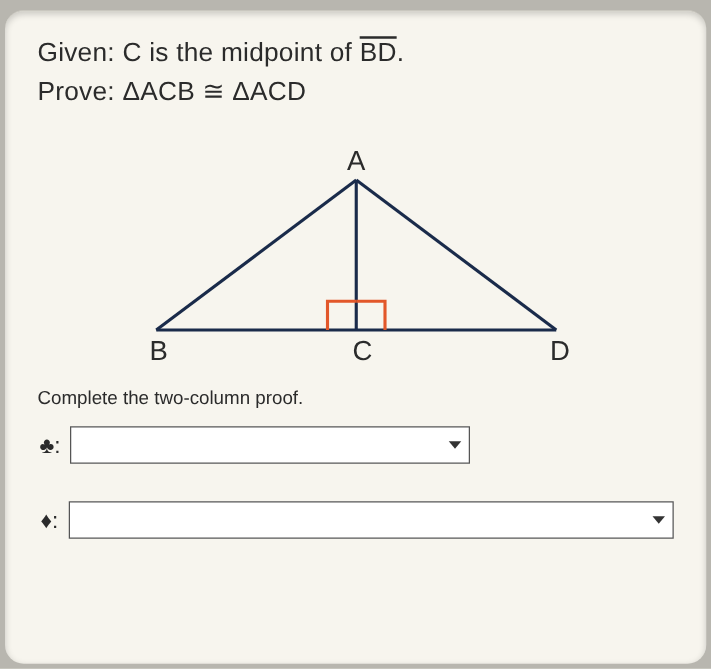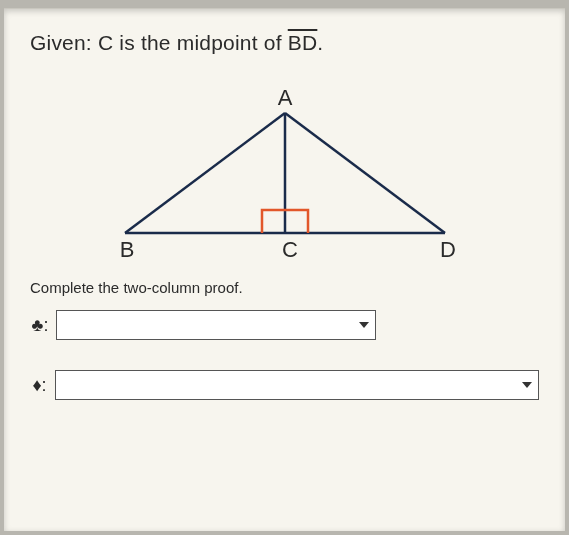--- a/index.html
+++ b/index.html
@@ -12,20 +12,21 @@
     overflow: hidden;
   }
   .card {
     width: 100%;
     height: 100%;
     background: #f7f5ee;
     border-top: 1px solid #c9c7bf;
     box-shadow: 0 2px 6px rgba(0,0,0,0.2) inset;
     padding: 22px 26px;
     color: #2b2b2b;
+    border-radius: 15px;
   }
   .given, .prove {
     font-size: 21px;
     margin-bottom: 6px;
     letter-spacing: 0.2px;
   }
   .overline {
     text-decoration: overline;
     text-decoration-thickness: 1.5px;
   }
@@ -80,20 +81,24 @@
 </head>
 <body>
 
 <div class="card">
 
   <p class="given">
     <span>Given:</span>
     <span>C is the midpoint of </span><span class="overline">BD</span><span>.</span>
   </p>
 
+  <p class="prove">
+    <span>Prove:</span>
+    <span>ΔACB ≅ ΔACD</span>
+  </p>
 
   <div class="figure-wrap">
     <svg class="triangle" viewBox="0 0 380 178">
 
       <line x1="30" y1="150" x2="190" y2="30" stroke="#1a2b4a" stroke-width="2.5"></line>
       <line x1="190" y1="30" x2="350" y2="150" stroke="#1a2b4a" stroke-width="2.5"></line>
       <line x1="30" y1="150" x2="350" y2="150" stroke="#1a2b4a" stroke-width="2.5"></line>
 
       <line x1="190" y1="30" x2="190" y2="150" stroke="#1a2b4a" stroke-width="2.5"></line>
 

